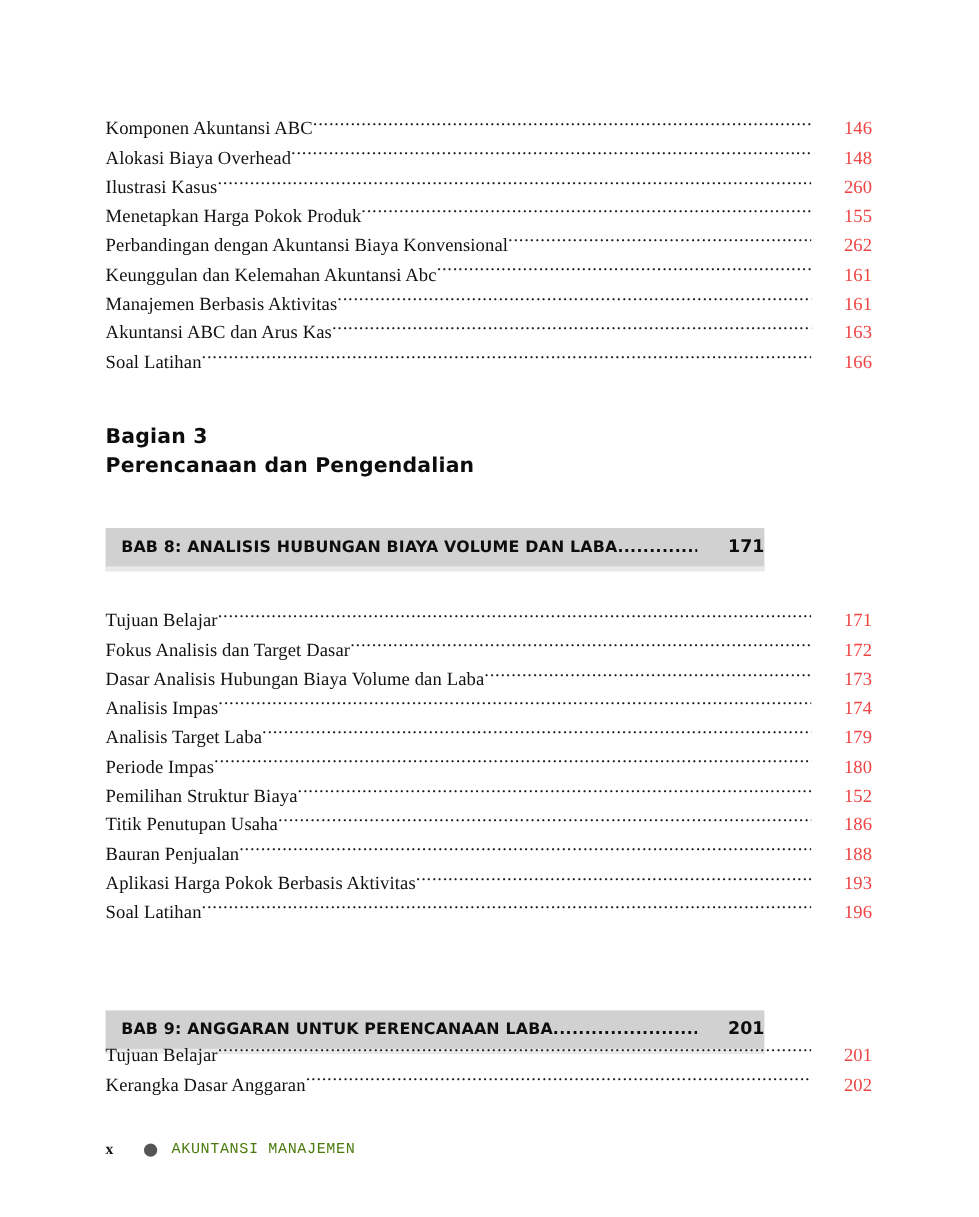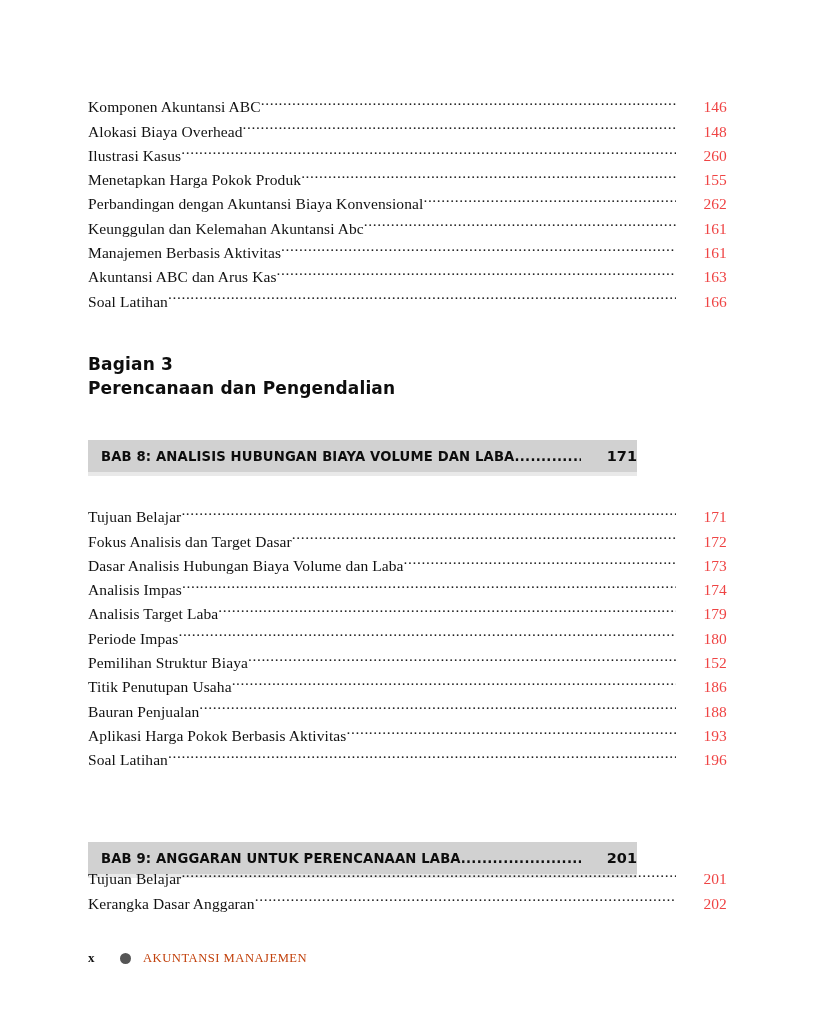--- a/index.html
+++ b/index.html
@@ -157,25 +157,25 @@
   }
   .footer-bullet {
     width: 11px;
     height: 11px;
     border-radius: 50%;
     background: #555555;
     display: inline-block;
     margin-right: 12px;
   }
   .footer-label {
-    font-family: Liberation Serif, serif;
+    font-family: Liberation Mono, monospace;
     font-weight: normal;
     font-size: 12.6px;
     letter-spacing: 0.5px;
-    color: #c2410c;
+    color: #4d7c0f;
   }
 </style>
 </head>
 <body>
 
 <div class="page">
 
   <div class="toc-block" id="top-block" style="top:88px;">
       <div class="toc-row">
         <span class="toc-title">Komponen Akuntansi ABC</span>

